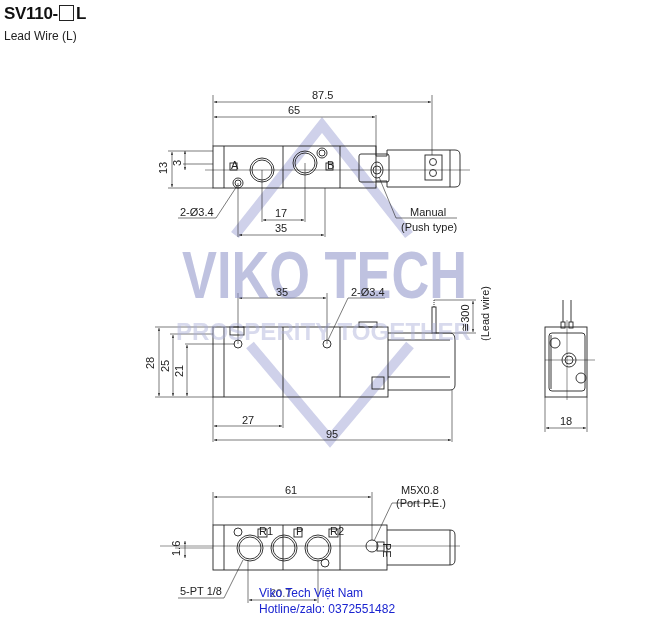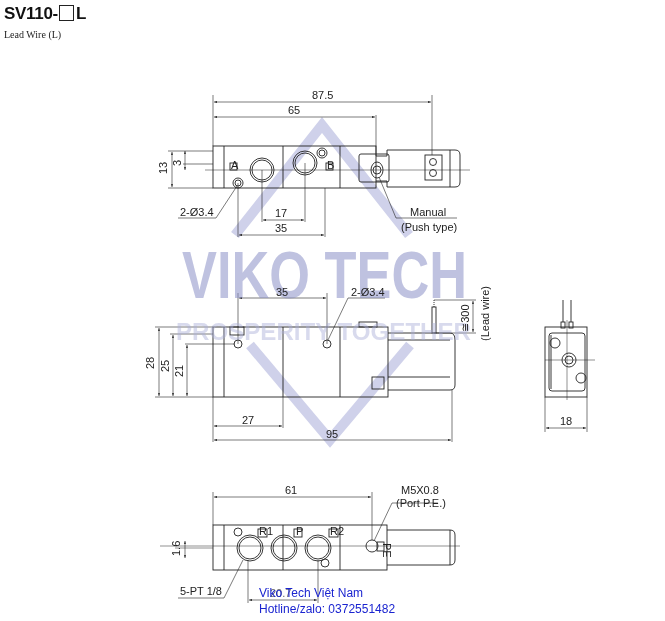--- a/index.html
+++ b/index.html
@@ -1,19 +1,19 @@
 <!DOCTYPE html>
 <html><head>
 <meta charset="utf-8">
 <style>
   html, body { margin: 0; padding: 0; background: #ffffff; }
   body { width: 665px; height: 621px; position: relative; overflow: hidden; font-family: "Liberation Sans", sans-serif; }
   .title { position: absolute; left: 4px; top: 4px; font-size: 17px; font-weight: bold; color: #111; letter-spacing: -0.3px; font-family: "Liberation Sans", sans-serif; text-align: right; }
   .title .box { display: inline-block; width: 13px; height: 14px; border: 1.3px solid #222; vertical-align: -2px; margin: 0 2px 0 1px; }
-  .subtitle { position: absolute; left: 4px; top: 29px; font-size: 10px; color: #222; font-family: Liberation Serif, serif; }
+  .subtitle { position: absolute; left: 4px; top: 29px; font-size: 12px; color: #222; font-family: Liberation Sans, sans-serif; }
   svg.drawing { position: absolute; left: 0; top: 0; }
   .dim { font-family: "Liberation Sans", sans-serif; font-size: 11px; fill: #222; }
   .wm { font-family: "Liberation Sans", sans-serif; font-weight: bold; fill: #8a8fc7; fill-opacity: 0.55; }
   .wm2 { font-family: "Liberation Sans", sans-serif; font-weight: bold; fill: #a9acd6; fill-opacity: 0.45; }
   .footer { position: absolute; left: 259px; font-size: 12px; color: #1a24d0; font-family: "Liberation Sans", sans-serif; }
 </style>
 </head>
 <body>
 
 <div class="title"><span>SV110-</span><span class="box"></span><span>L</span></div>

